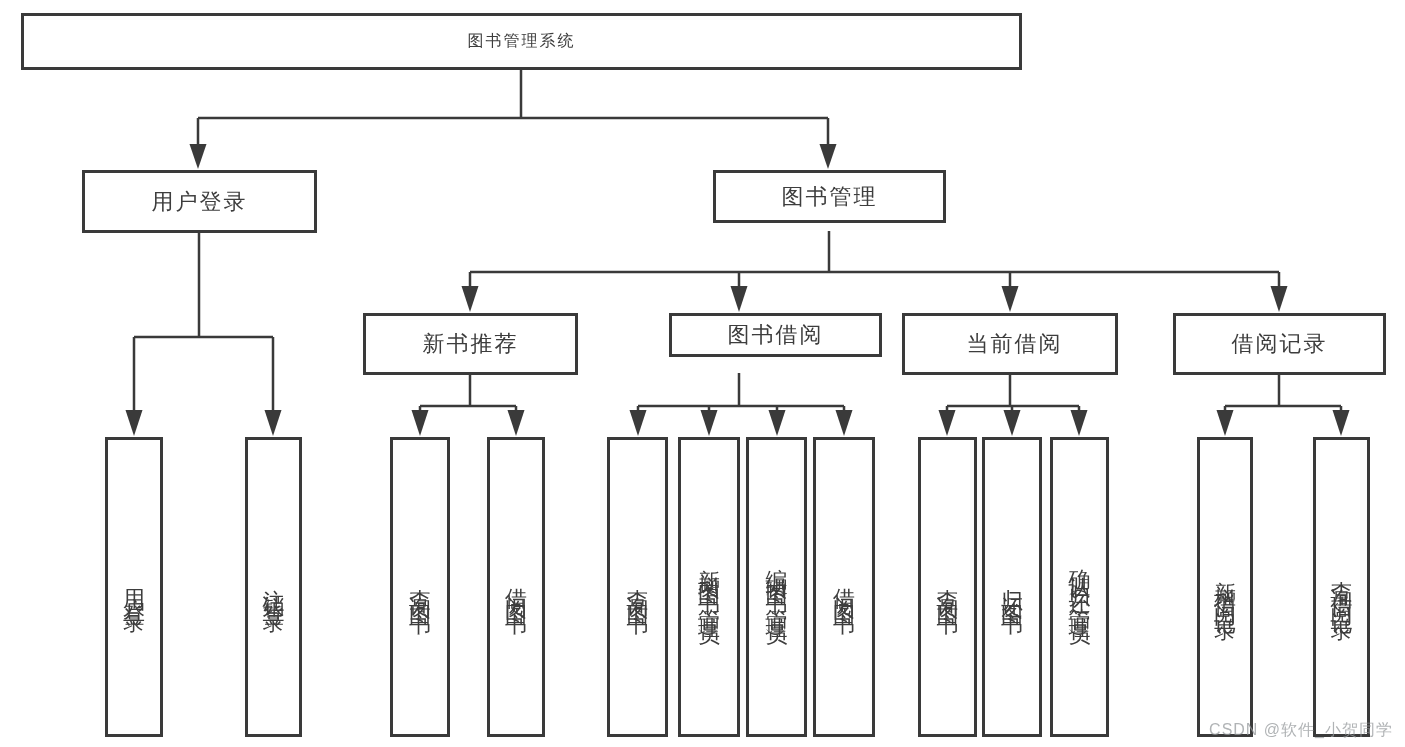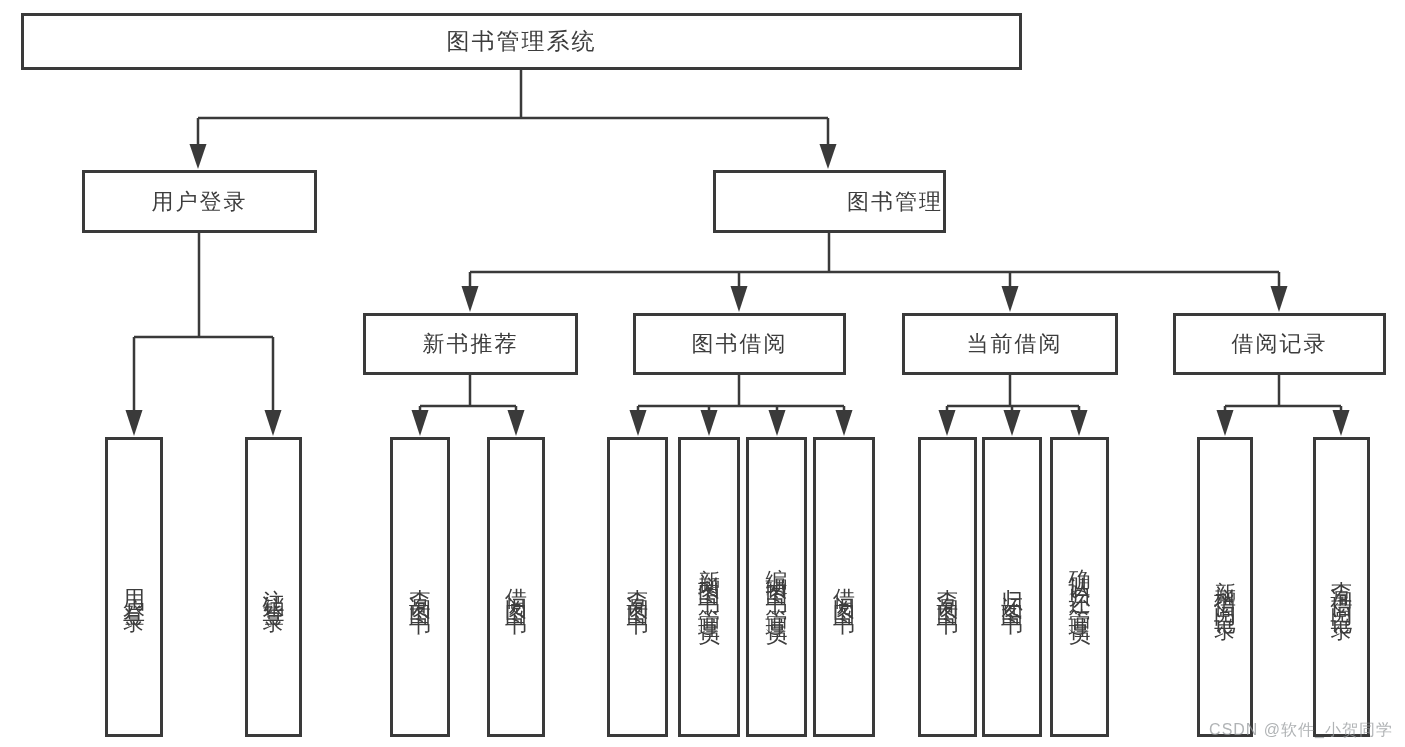--- a/index.html
+++ b/index.html
@@ -33,21 +33,21 @@
     justify-content: center;
     color: #3d3d3d;
     z-index: 2;
   }
   .node--h span {
     font-size: 22px;
     letter-spacing: 2px;
     white-space: nowrap;
   }
   .node--root span {
-    font-size: 23px;
+    font-size: 16px;
   }
   .node--leaf span {
     writing-mode: vertical-rl;
     text-orientation: mixed;
     font-size: 22px;
     letter-spacing: 8px;
     line-height: 1;
     white-space: nowrap;
   }
   .watermark {
@@ -99,28 +99,28 @@
     </g>
   </svg>
 
   <div class="node node--h node--root" style="left:21px; top:13px; width:1001px; height:57px;">
     <span>图书管理系统</span>
   </div>
 
   <div class="node node--h" style="left:82px; top:170px; width:235px; height:63px;">
     <span>用户登录</span>
   </div>
-  <div class="node node--h" style="left:713px; top:170px; width:233px; height:63px;justify-content:flex-end;">
+  <div class="node node--h" style="left:713px; top:170px; width:233px; height:53px;">
     <span>图书管理</span>
   </div>
 
   <div class="node node--h" style="left:363px; top:313px; width:215px; height:62px;font-family:Liberation Serif, serif;">
     <span>新书推荐</span>
   </div>
-  <div class="node node--h" style="left:633px; top:313px; width:213px; height:62px;text-align:right;">
+  <div class="node node--h" style="left:669px; top:313px; width:213px; height:44px;text-align:right;">
     <span>图书借阅</span>
   </div>
   <div class="node node--h" style="left:902px; top:313px; width:216px; height:62px;padding-left:9px;">
     <span>当前借阅</span>
   </div>
   <div class="node node--h" style="left:1173px; top:313px; width:213px; height:62px;">
     <span>借阅记录</span>
   </div>
 
   <div class="node node--leaf" style="left:105px; top:437px; width:58px; height:300px;">

